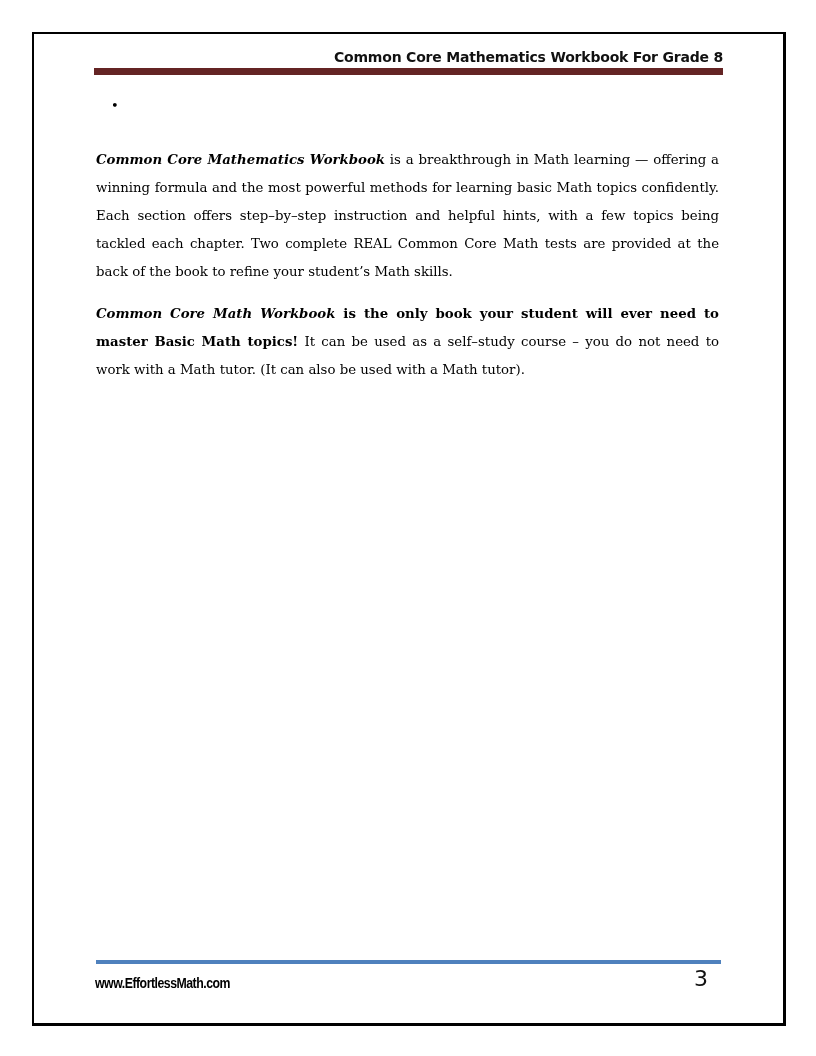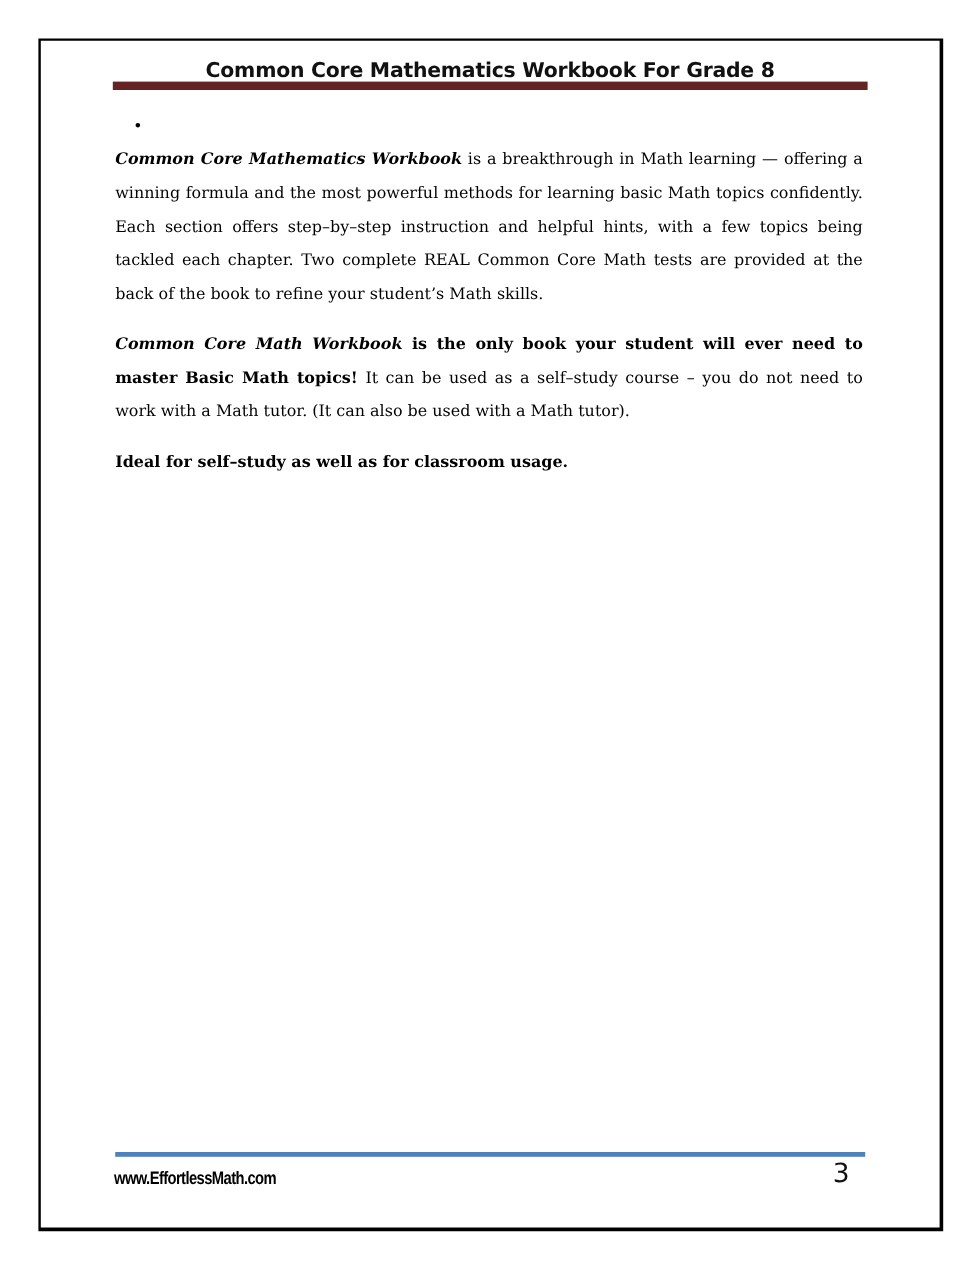--- a/index.html
+++ b/index.html
@@ -25,24 +25,24 @@
       border-left: 2px solid #000;
       border-right: 3px solid #000;
       border-bottom: 3px solid #000;
       box-sizing: content-box;
     }
     .header-title {
       position: absolute;
       left: 94px;
       width: 629px;
       top: 49px;
-      text-align: center;
+      text-align: right;
       font-family: "DejaVu Sans", "Liberation Sans", sans-serif;
       font-weight: bold;
-      font-size: 17px;
+      font-size: 14px;
       letter-spacing: -0.2px;
       color: #111;
     }
     .header-rule {
       position: absolute;
       left: 94px;
       top: 68px;
       width: 629px;
       height: 7px;
       background: #642424;
@@ -68,21 +68,21 @@
     .bullet-dot {
       position: absolute;
       left: 15px;
       top: 0;
       font-size: 13px;
     }
     .para {
       margin: 0;
       text-align: justify;
     }
-    .p1 { margin-top: 28px; }
+    .p1 { margin-top: 54px; }
     .p2 { margin-top: 14px; }
     .p3 { margin-top: 14px; }
     .it-bold { font-style: italic; font-weight: bold; }
     .bold { font-weight: bold; }
     .footer-rule {
       position: absolute;
       left: 96px;
       top: 960px;
       width: 625px;
       height: 4px;
@@ -121,18 +121,17 @@
   <ul class="bullet-list">
     <li class="bullet-item">
       <span class="bullet-dot">•</span>
     </li>
   </ul>
 
   <p class="para p1"><span class="it-bold">Common Core Mathematics Workbook</span><span> is a breakthrough in Math learning — offering a winning formula and the most powerful methods for learning basic Math topics confidently. Each section offers step–by–step instruction and helpful hints, with a few topics being tackled each chapter. Two complete REAL Common Core Math tests are provided at the back of the book to refine your student’s Math skills.</span></p>
 
   <p class="para p2"><span class="it-bold">Common Core Math Workbook</span><span class="bold"> is the only book your student will ever need to master Basic Math topics!</span><span> It can be used as a self–study course – you do not need to work with a Math tutor. (It can also be used with a Math tutor).</span></p>
 
-  <p class="para p3 bold">Ideal for self–study as well as for classroom usage.</p>
 </div>
 
 <div class="footer-rule"></div>
 <div class="footer-site">www.EffortlessMath.com</div>
 <div class="footer-page">3</div>
 
 </body></html>

